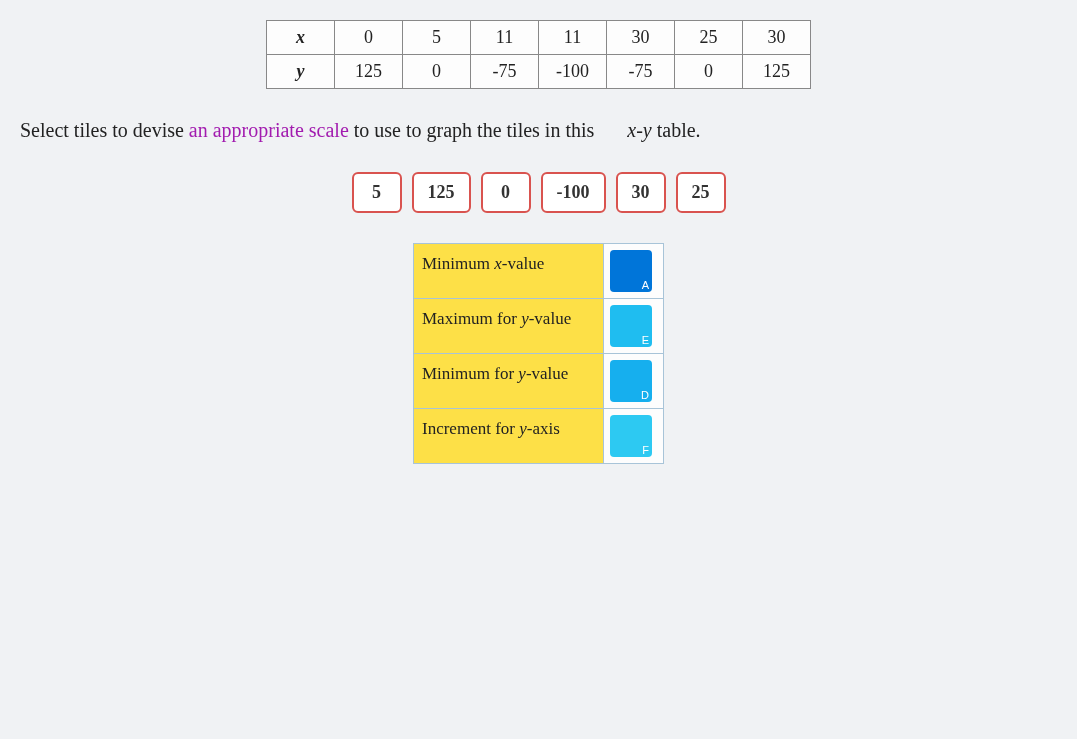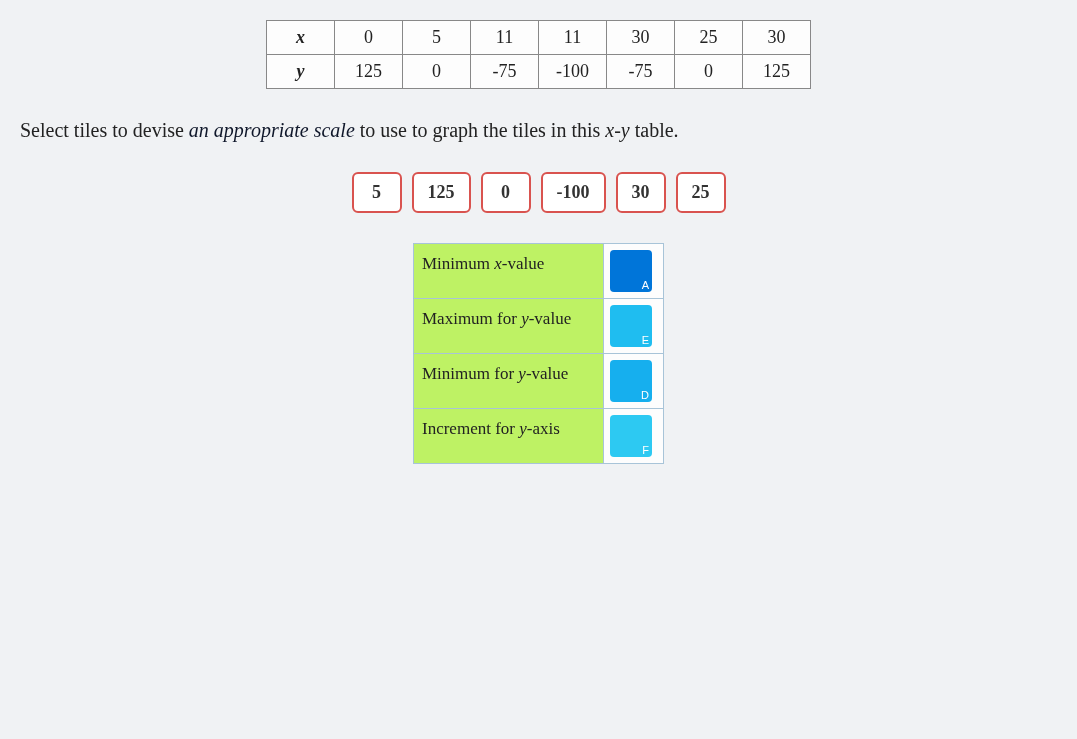--- a/index.html
+++ b/index.html
@@ -27,25 +27,25 @@
   }
   .data-table td.header {
     font-style: italic;
     font-weight: bold;
   }
   .instruction {
     font-size: 20px;
     margin: 20px 0 30px 0;
   }
   .instruction .highlight {
-    color: #0f172a;
-    font-style: italic;
+    color: #a21caf;
   }
   .instruction .italic {
     font-style: italic;
+    margin-left: 28px;
   }
   .tiles-row {
     display: flex;
     justify-content: center;
     gap: 10px;
     margin-bottom: 30px;
   }
   .tile {
     border: 2px solid #d9534f;
     border-radius: 6px;
@@ -64,21 +64,21 @@
   }
   .answer-table td {
     border: 1px solid #a8c4d8;
     padding: 0;
     font-size: 17px;
     vertical-align: top;
   }
   .answer-table td.label-cell {
     padding: 10px 8px 24px 8px;
     width: 190px;
-    background: #bef264;
+    background: #fde047;
   }
   .answer-table td.label-cell .italic {
     font-style: italic;
   }
   .answer-table td.drop-cell {
     width: 60px;
     position: relative;
     background: #fdfdfd;
   }
   .drop-zone {

